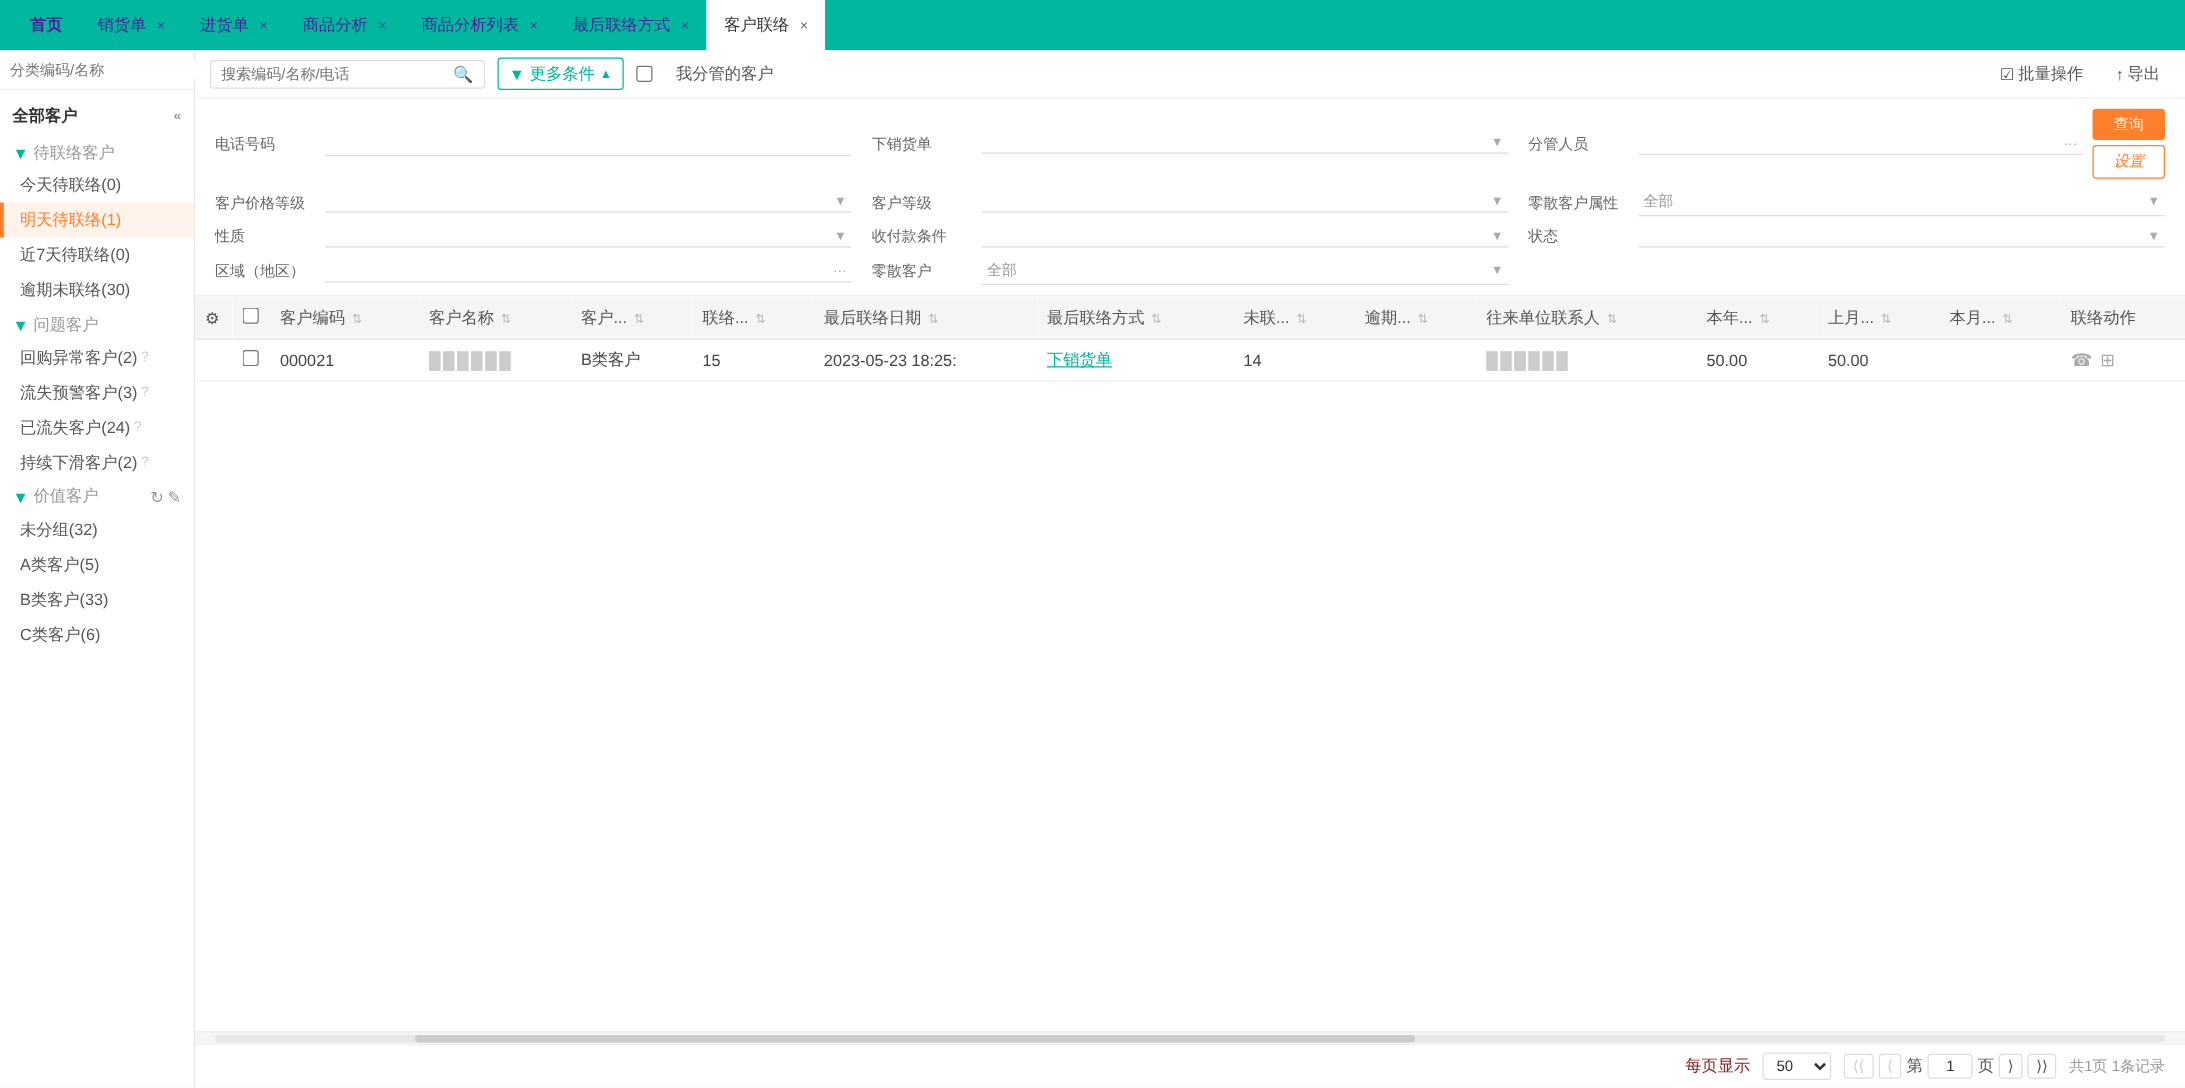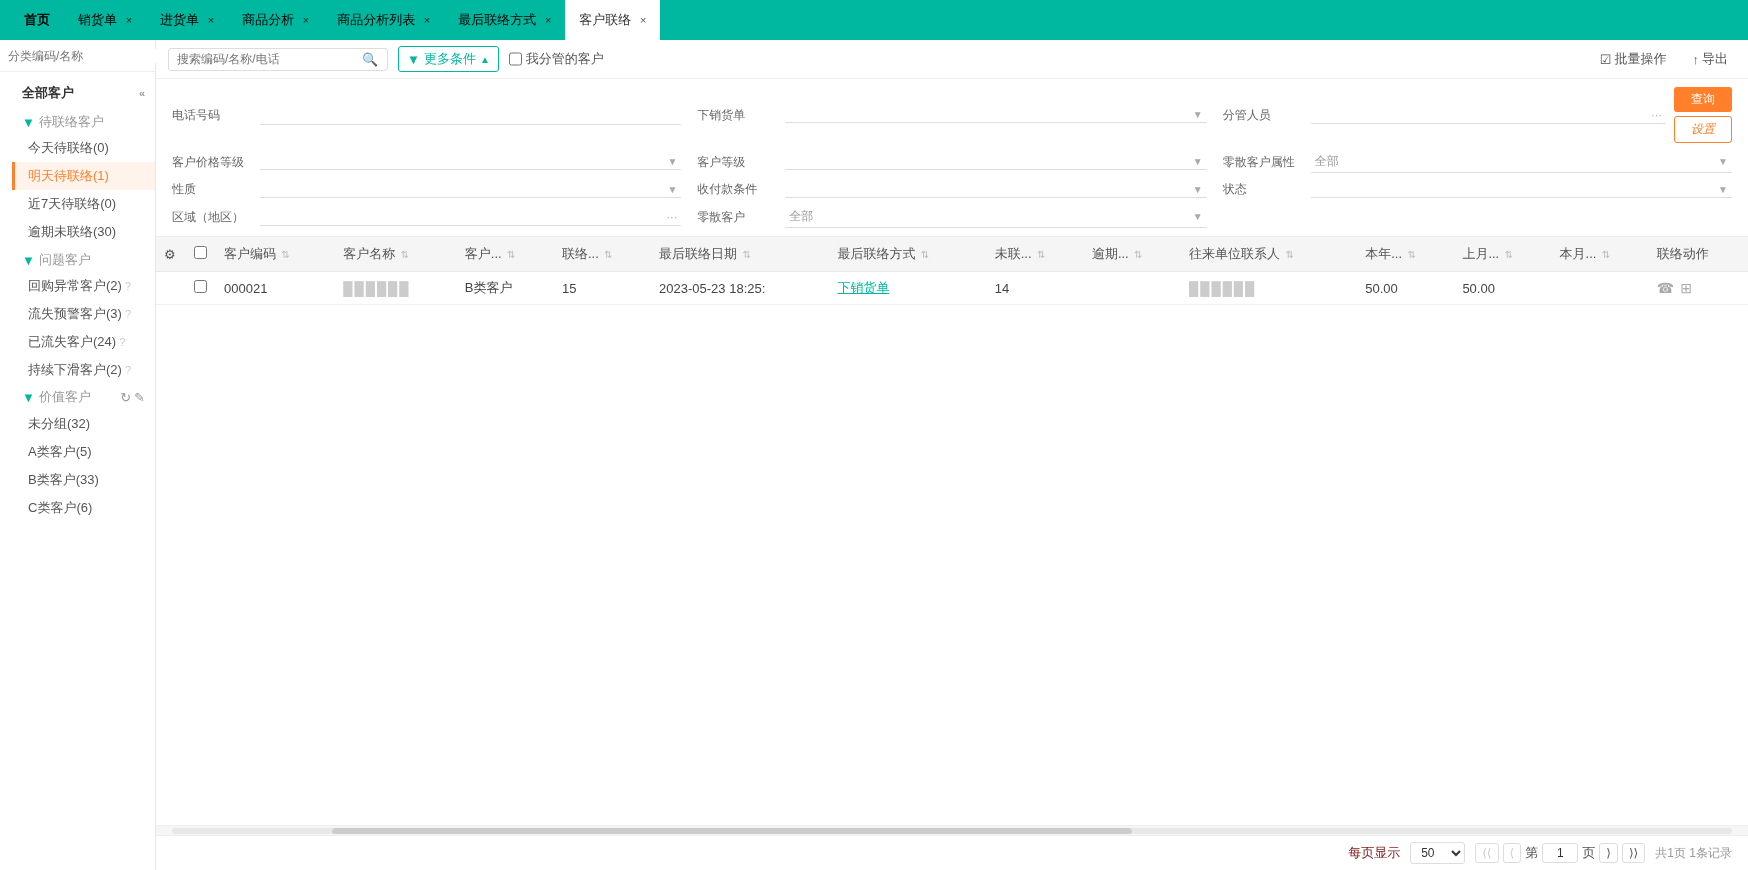--- a/index.html
+++ b/index.html
@@ -4,21 +4,21 @@
   <style>
     * { box-sizing: border-box; margin: 0; padding: 0; font-family: 'Microsoft YaHei', Arial, sans-serif; font-size: 13px; }
     body { background: #f5f5f5; overflow: hidden; width: 1748px; height: 870px; }
 
     
     .top-nav {
       display: flex; align-items: center;
       background: #00b8a0; height: 40px; padding: 0 10px;
     }
     .nav-item {
-      color: #000000; padding: 0 14px; height: 40px; line-height: 40px;
+      color: #4c1d95; padding: 0 14px; height: 40px; line-height: 40px;
       cursor: pointer; font-size: 13px; white-space: nowrap; position: relative;
     }
     .nav-item.active { background: #fff; color: #333; }
     .nav-item .close-x {
       margin-left: 5px; font-size: 11px; opacity: 0.8;
     }
     .nav-home { font-weight: bold; }
 
     
     .main-layout { display: flex; height: 830px; }
@@ -29,21 +29,21 @@
       display: flex; flex-direction: column; flex-shrink: 0;
     }
     .sidebar-search {
       display: flex; align-items: center; padding: 8px 8px;
       border-bottom: 1px solid #eee;
     }
     .sidebar-search input {
       border: none; outline: none; font-size: 12px; flex: 1; color: #666;
     }
     .sidebar-search .search-icon { color: #aaa; cursor: pointer; }
-    .sidebar-content { flex: 1; overflow-y: auto; padding: 6px 0; margin-left: 12px; }
+    .sidebar-content { flex: 1; overflow-y: auto; padding: 6px 0; }
     .sidebar-group-header {
       display: flex; align-items: center; justify-content: space-between;
       padding: 6px 10px; font-weight: bold; color: #333; font-size: 13px;
     }
     .sidebar-group-header .collapse-icon { color: #999; font-size: 11px; cursor: pointer; }
     .sidebar-section-title {
       padding: 5px 10px 3px; color: #999; font-size: 12px;
       display: flex; align-items: center; gap: 4px;
     }
     .sidebar-item {
@@ -72,21 +72,21 @@
     }
     .search-input-wrap input { border: none; outline: none; font-size: 12px; flex: 1; color: #999; }
     .search-input-wrap .icon { color: #aaa; cursor: pointer; }
     .filter-btn {
       display: flex; align-items: center; gap: 4px;
       color: #00b8a0; cursor: pointer; font-size: 12px;
       border: 1px solid #00b8a0; border-radius: 3px; padding: 3px 8px;
     }
     .filter-btn .arrow { font-size: 10px; }
     .my-customers {
-      display: flex; gap: 4px;
+      display: flex; gap: 19px;
       font-size: 12px; color: #555; cursor: pointer;
     }
     .my-customers input[type=checkbox] { cursor: pointer; }
     .spacer { flex: 1; }
     .batch-btn, .export-btn {
       display: flex; align-items: center; gap: 3px;
       font-size: 12px; color: #555; cursor: pointer; padding: 3px 8px;
     }
 
     

